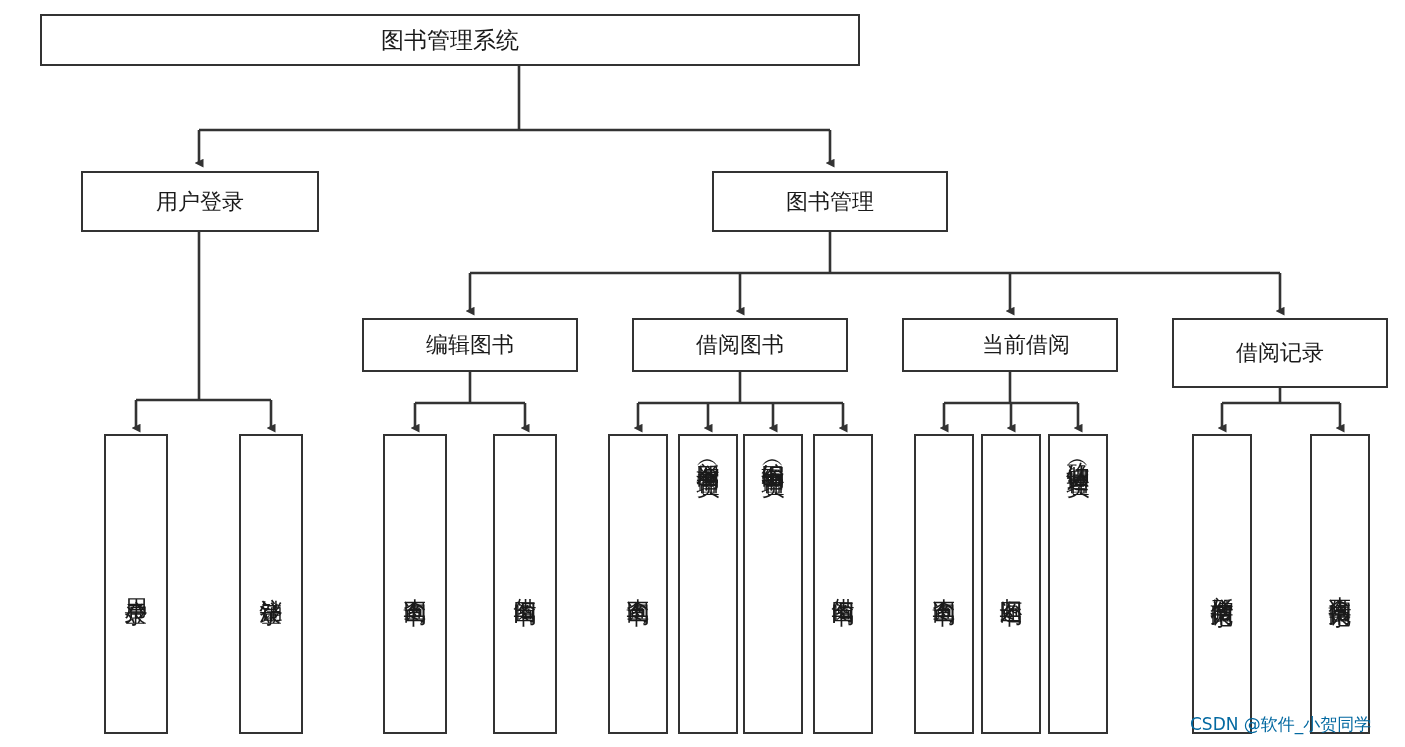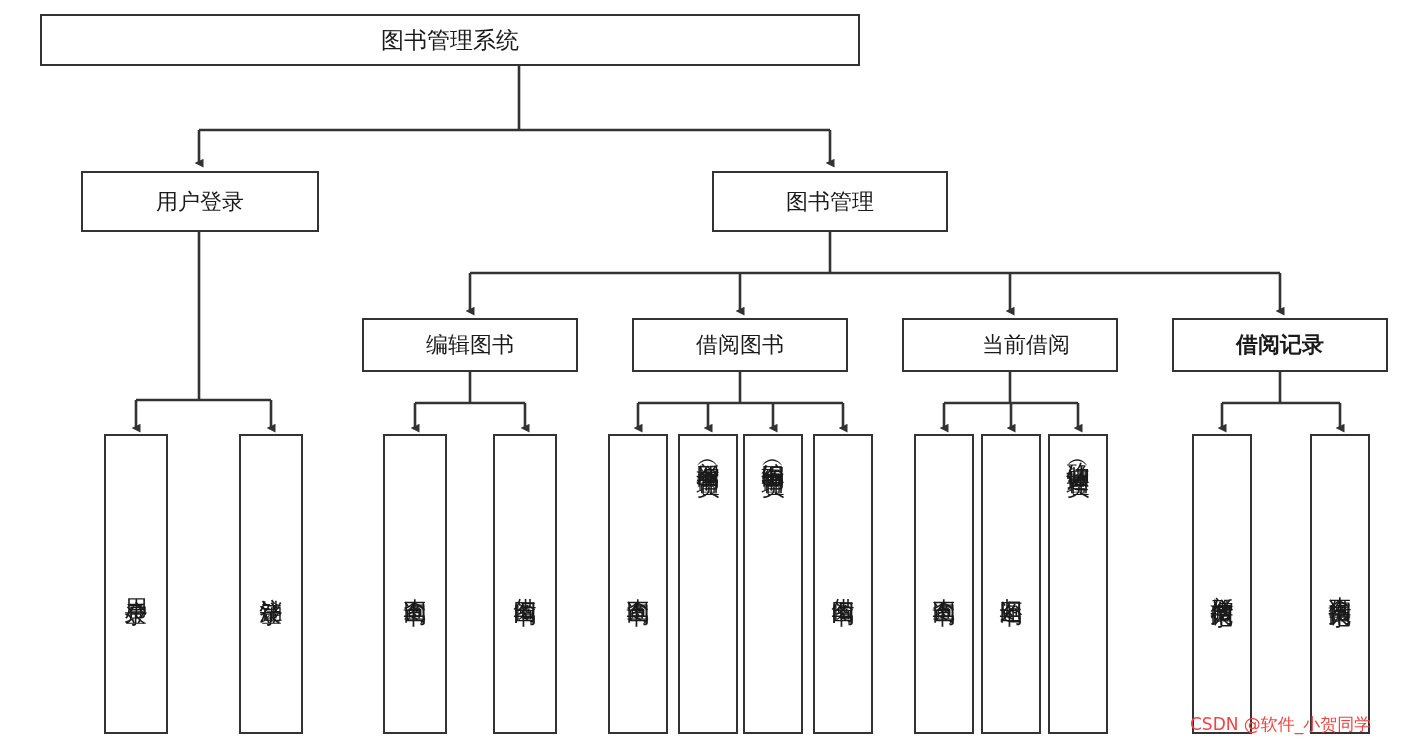--- a/index.html
+++ b/index.html
@@ -65,21 +65,21 @@
   }
   .node.vertical.mid-text {
     align-items: center;
     padding-top: 0;
   }
   #watermark {
     position: absolute;
     left: 1190px;
     top: 713px;
     font-size: 17px;
-    color: #ef4444;
+    color: #0369a1;
     white-space: nowrap;
     z-index: 5;
     font-family: "DejaVu Sans", "Liberation Sans", sans-serif;
   }
 </style>
 </head>
 <body>
 
 <div id="diagram-root">
 
@@ -146,21 +146,21 @@
 
   <div class="node horizontal" style="left:362px; top:318px; width:216px; height:54px;">
     <span class="node-label">编辑图书</span>
   </div>
   <div class="node horizontal" style="left:632px; top:318px; width:216px; height:54px;">
     <span class="node-label">借阅图书</span>
   </div>
   <div class="node horizontal" style="left:902px; top:318px; width:216px; height:54px;padding-left:32px;">
     <span class="node-label">当前借阅</span>
   </div>
-  <div class="node horizontal" style="left:1172px; top:318px; width:216px; height:54px;font-weight:bold;">
+  <div class="node horizontal" style="left:1172px; top:318px; width:216px; height:70px;">
     <span class="node-label">借阅记录</span>
   </div>
 
   <div class="node vertical mid-text" style="left:104px; top:434px; width:64px; height:300px;">
     <span class="node-label">用户登录</span>
   </div>
   <div class="node vertical mid-text" style="left:239px; top:434px; width:64px; height:300px;">
     <span class="node-label">注销登录</span>
   </div>
 

